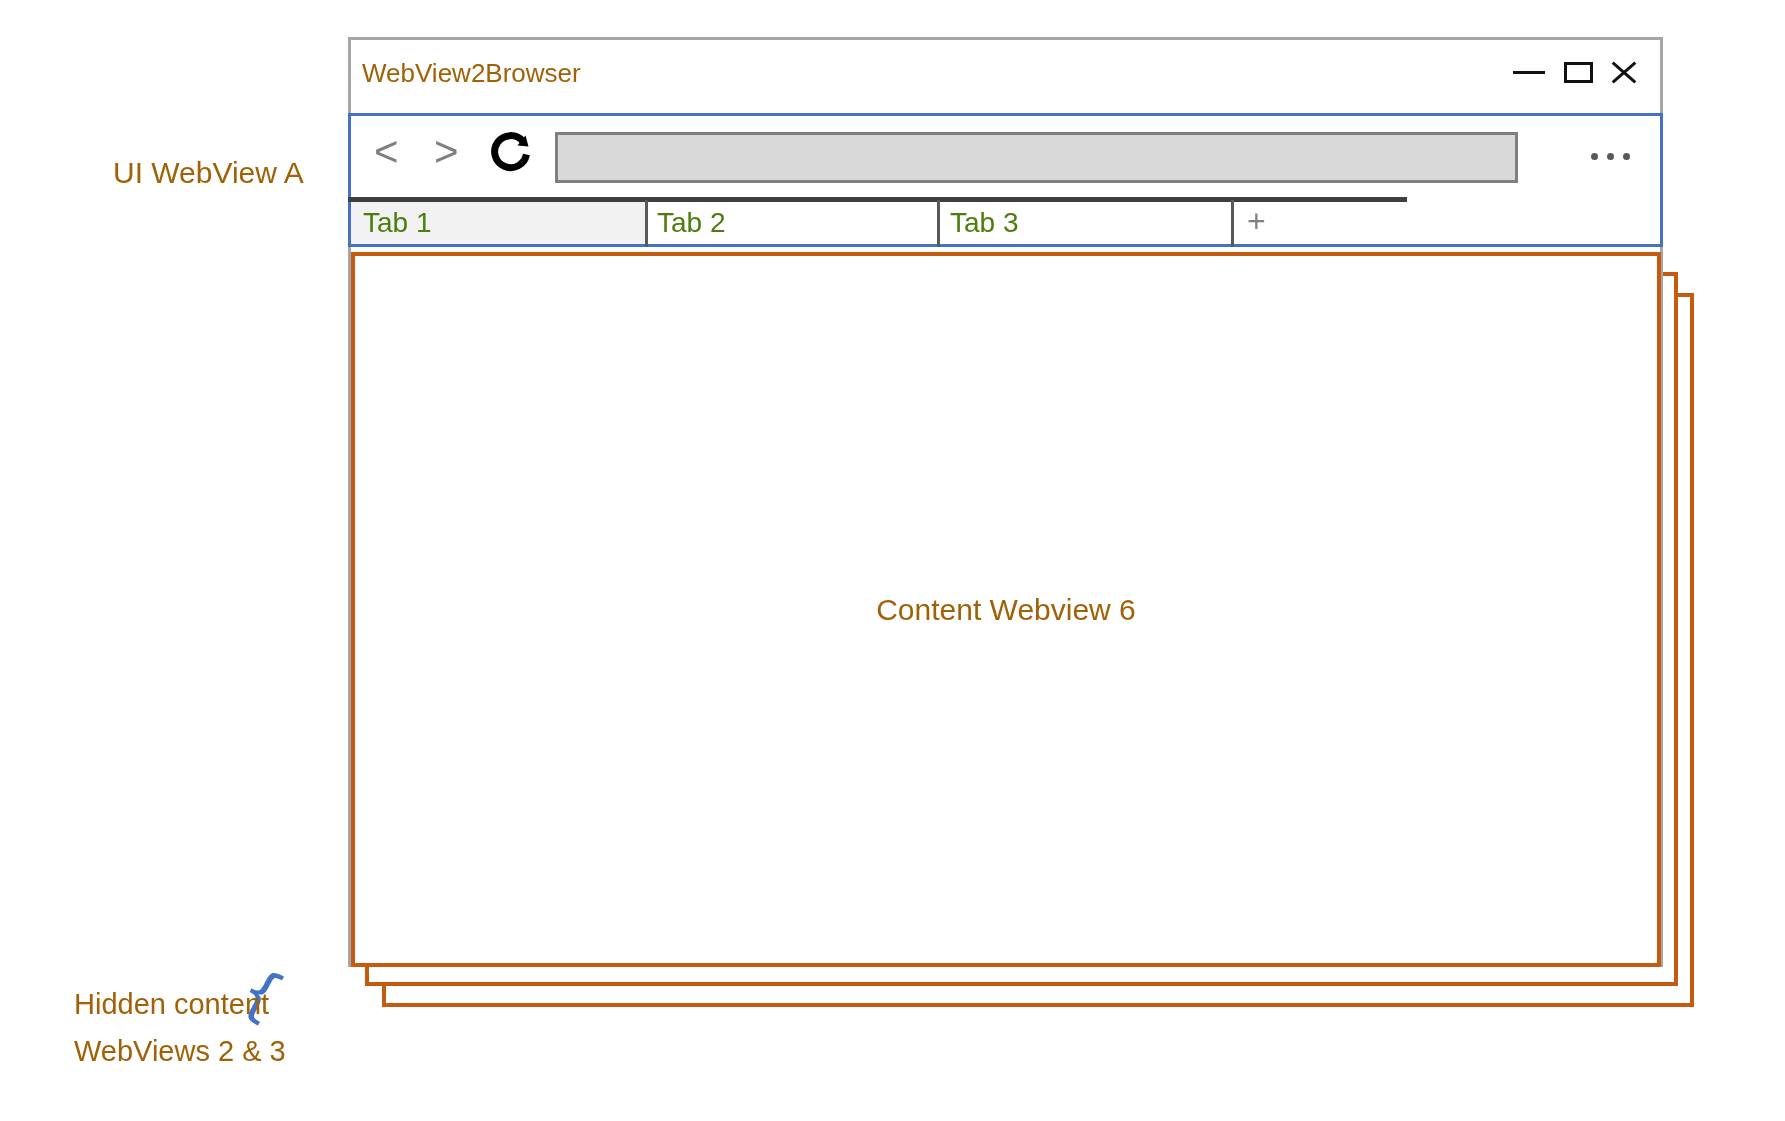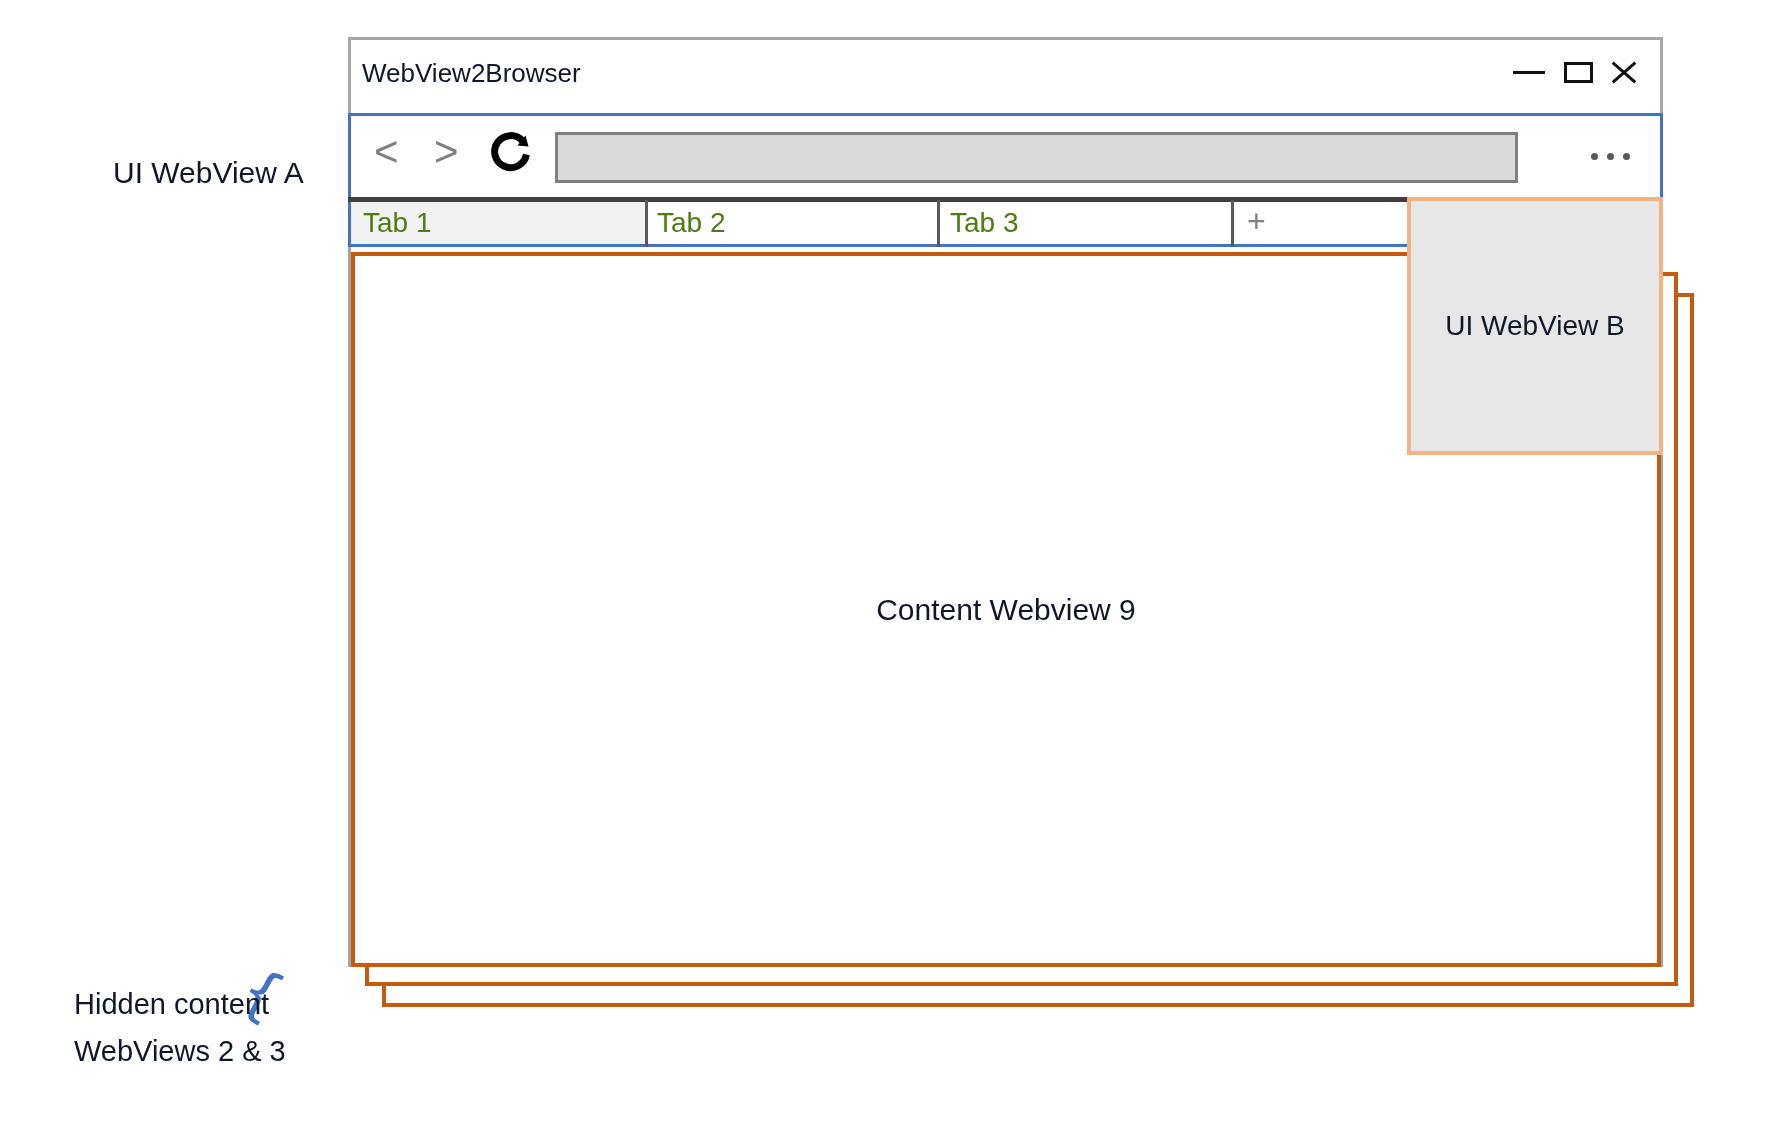--- a/index.html
+++ b/index.html
@@ -1,21 +1,21 @@
 <!DOCTYPE html>
 <html><head>
 <meta charset="utf-8">
 <style>
   html,body{margin:0;padding:0;background:#fff;}
   #canvas{
     position:relative;width:1785px;height:1121px;background:#ffffff;
     font-family:"Liberation Sans", sans-serif;overflow:hidden;
   }
   .abs{position:absolute;box-sizing:border-box;}
-  .gray-text{color:#0f172a;}
+  .gray-text{color:#a16207;}
 
   
   #label-ui-webview-a{left:113px;top:156px;font-size:30px;}
   #label-hidden{left:74px;top:981px;font-size:29px;line-height:47px;}
   #brace{left:243px;top:958px;font-size:60px;color:#4472C4;
          transform:rotate(28deg);font-family:"DejaVu Sans",sans-serif;}
 
   
   .content-frame{border:4px solid #C55A11;background:#ffffff;}
   #webview3{left:382px;top:293px;width:1312px;height:714px;}
@@ -103,26 +103,23 @@
   <div class="abs" id="tab1-bg"></div>
   <div class="abs tab-divider" id="div1"></div>
   <div class="abs tab-divider" id="div2"></div>
   <div class="abs tab-divider" id="div3"></div>
   <div class="abs tab-label" id="tab-1-label">Tab 1</div>
   <div class="abs tab-label" id="tab-2-label">Tab 2</div>
   <div class="abs tab-label" id="tab-3-label">Tab 3</div>
   <div class="abs" id="tab-new-label">+</div>
 
   <div class="abs content-frame gray-text" id="webview1">
-    <span>Content Webview 9</span>
+    <span>Content Webview 6</span>
   </div>
 
-  <div class="abs gray-text" id="ui-webview-b">
-    <span>UI WebView B</span>
-  </div>
 
   <div class="abs" id="brace">{</div>
   <div class="abs gray-text" id="label-hidden">
     <div>Hidden content</div>
     <div>WebViews 2 &amp; 3</div>
   </div>
 
 </div>
 
 </body></html>

